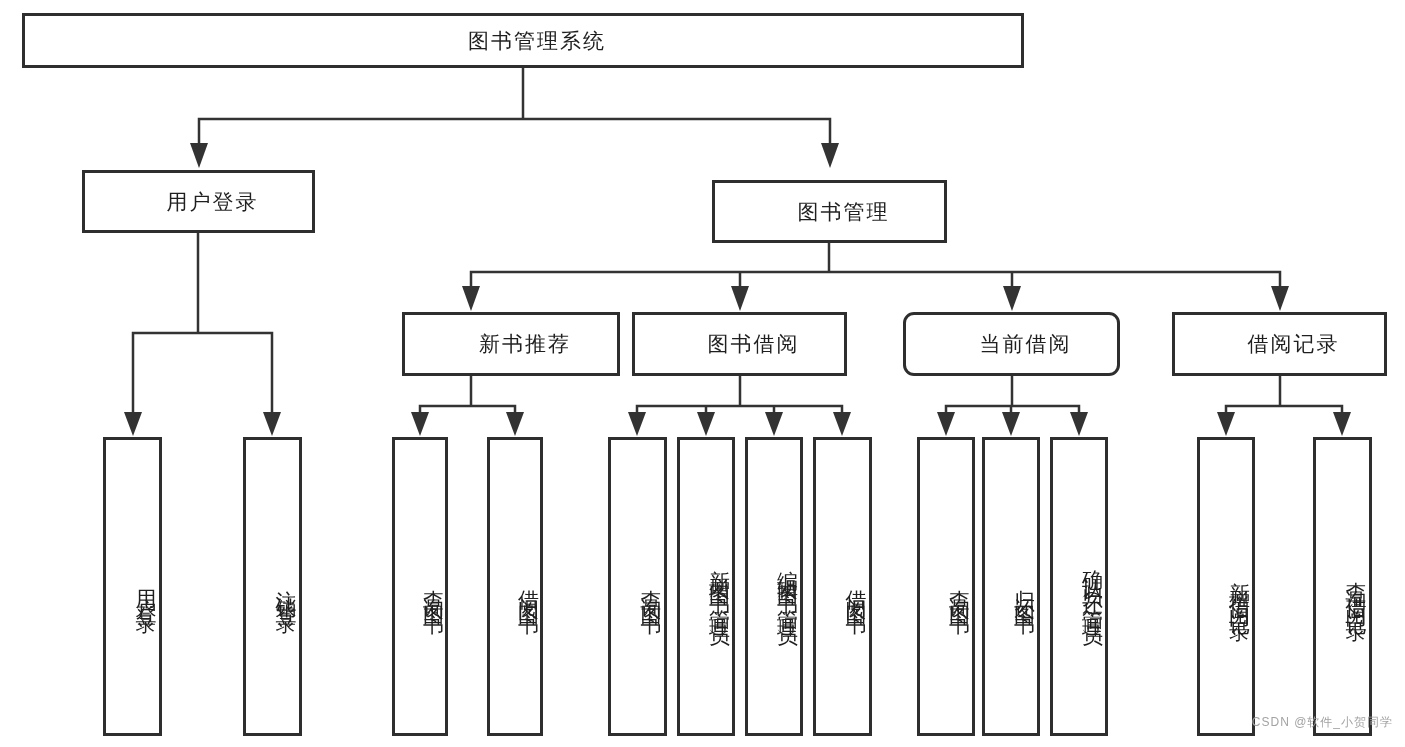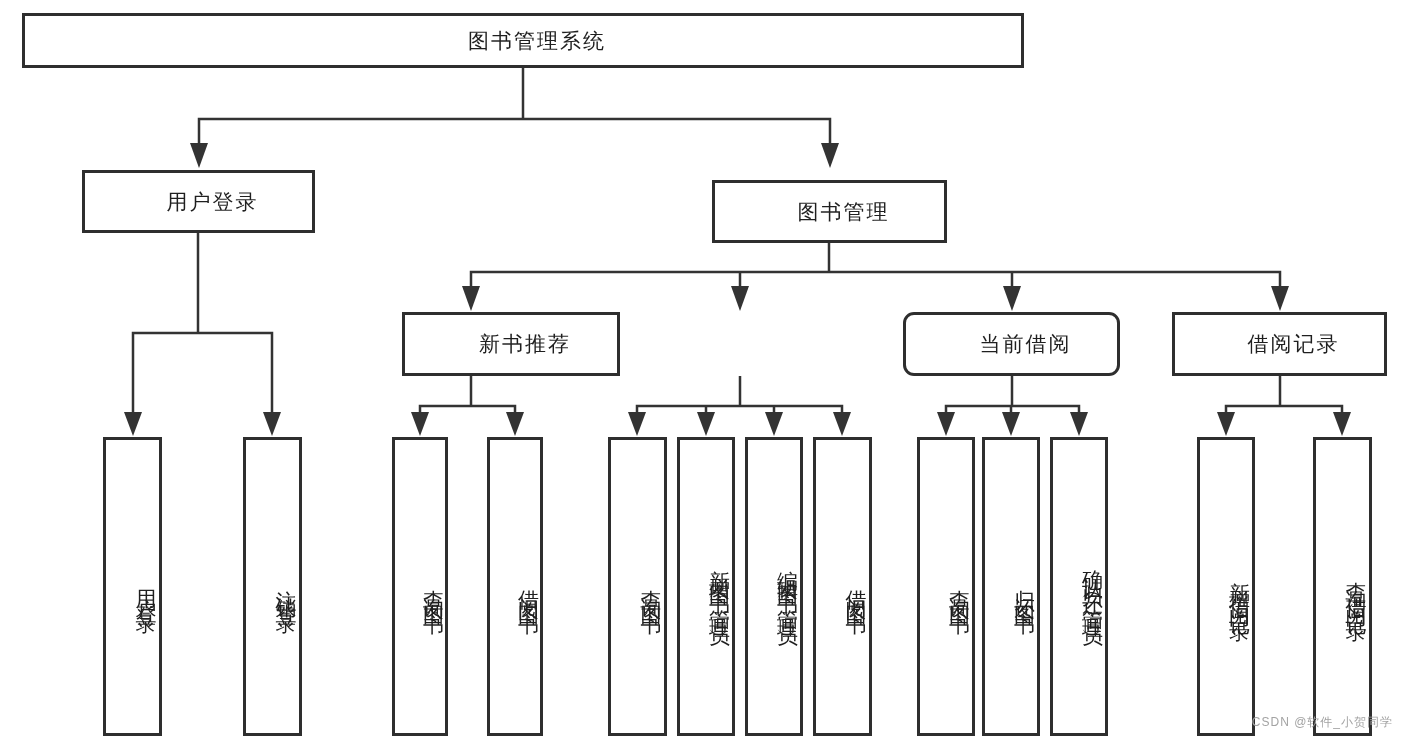--- a/index.html
+++ b/index.html
@@ -110,20 +110,21 @@
       <polygon points="1333,412 1351,412 1342,436"></polygon>
     </g>
   </svg>
 
   <div class="node n-root">图书管理系统</div>
 
   <div class="node n-user">用户登录</div>
   <div class="node n-bookmgmt">图书管理</div>
 
   <div class="node n-newrec">新书推荐</div>
+  <div class="node n-borrow">图书借阅</div>
   <div class="node n-current">当前借阅</div>
   <div class="node n-records">借阅记录</div>
 
   <div class="node vnode leaf l1">用户登录</div>
   <div class="node vnode leaf l2">注销登录</div>
 
   <div class="node vnode leaf l3">查询图书</div>
   <div class="node vnode leaf l4">借阅图书</div>
 
   <div class="node vnode leaf l5">查询图书</div>

